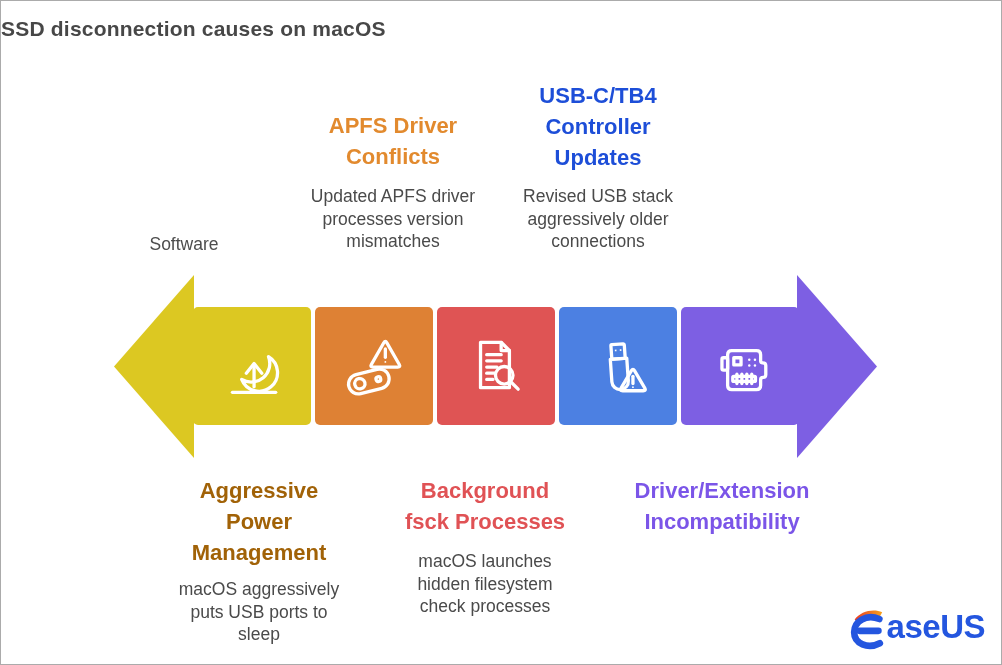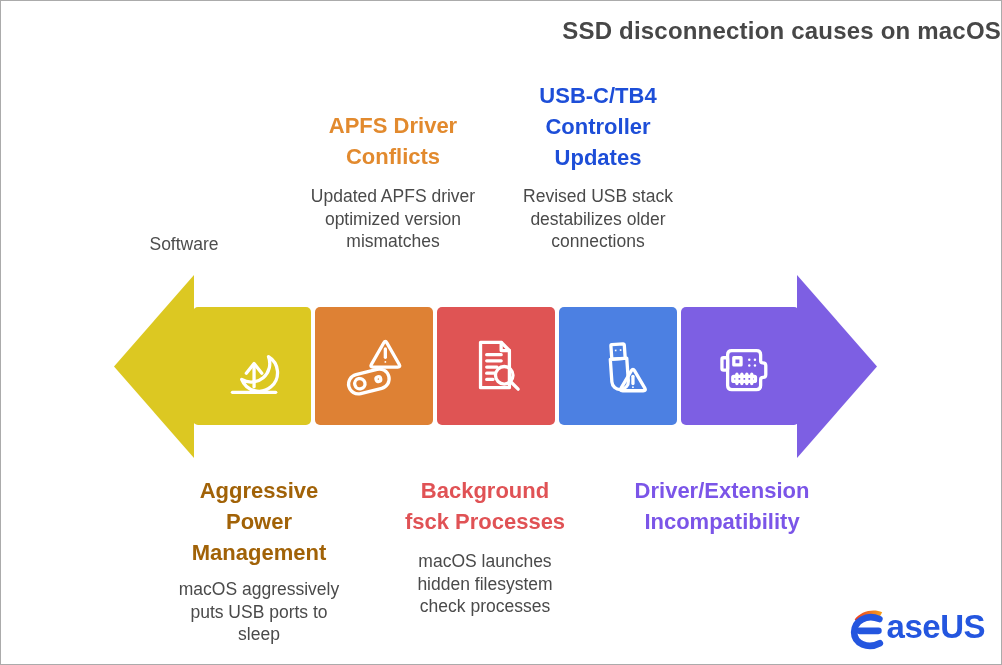--- a/index.html
+++ b/index.html
@@ -7,22 +7,22 @@
     position:relative;
     width:1002px;height:665px;
     box-sizing:border-box;
     background:#ffffff;
     border:1px solid #ababab;
     font-family:"Liberation Sans", sans-serif;
     overflow:hidden;
   }
   .title{
     position:absolute;left:0;right:0;top:16px;
-    text-align:right;
-    font-size:24px;font-weight:700;
+    text-align:left;
+    font-size:21px;font-weight:700;
     letter-spacing:.2px;
   }
   .cause-title{
     position:absolute;
     font-size:22px;line-height:31px;font-weight:700;
     text-align:center;white-space:pre-line;
   }
   .cause-desc{
     position:absolute;
     font-size:17.5px;line-height:22.5px;
@@ -53,28 +53,28 @@
 </head>
 <body>
 
 <div class="canvas">
 
   <div class="title" style="color: rgb(71, 71, 71);">SSD disconnection causes on macOS</div>
 
   <div class="cause-title" style="left: 292px; top: 109px; width: 200px; color: rgb(226, 138, 46);">APFS Driver
 Conflicts</div>
   <div class="cause-desc" style="left:292px;top:184px;width:200px">Updated APFS driver
-optimized version
+processes version
 mismatches</div>
 
   <div class="cause-title" style="left: 497px; top: 79px; width: 200px; color: #1d4ed8;">USB-C/TB4
 Controller
 Updates</div>
   <div class="cause-desc" style="left:497px;top:184px;width:200px">Revised USB stack
-destabilizes older
+aggressively older
 connections</div>
 
   <div class="side-label" style="left:118px">Software</div>
 
   <svg class="arrow-head" style="left:113px" viewBox="0 0 80 183">
     <polygon points="80,0 0,91.5 80,183" style="fill: rgb(220, 200, 34);"></polygon>
   </svg>
 
   <div class="flow-box" style="left: 192px; background-color: rgb(220, 200, 34);">
     <svg width="66" height="66" viewBox="0 0 64 64" fill="none" stroke="#ffffff" stroke-width="3.2" stroke-linecap="round" stroke-linejoin="round">

